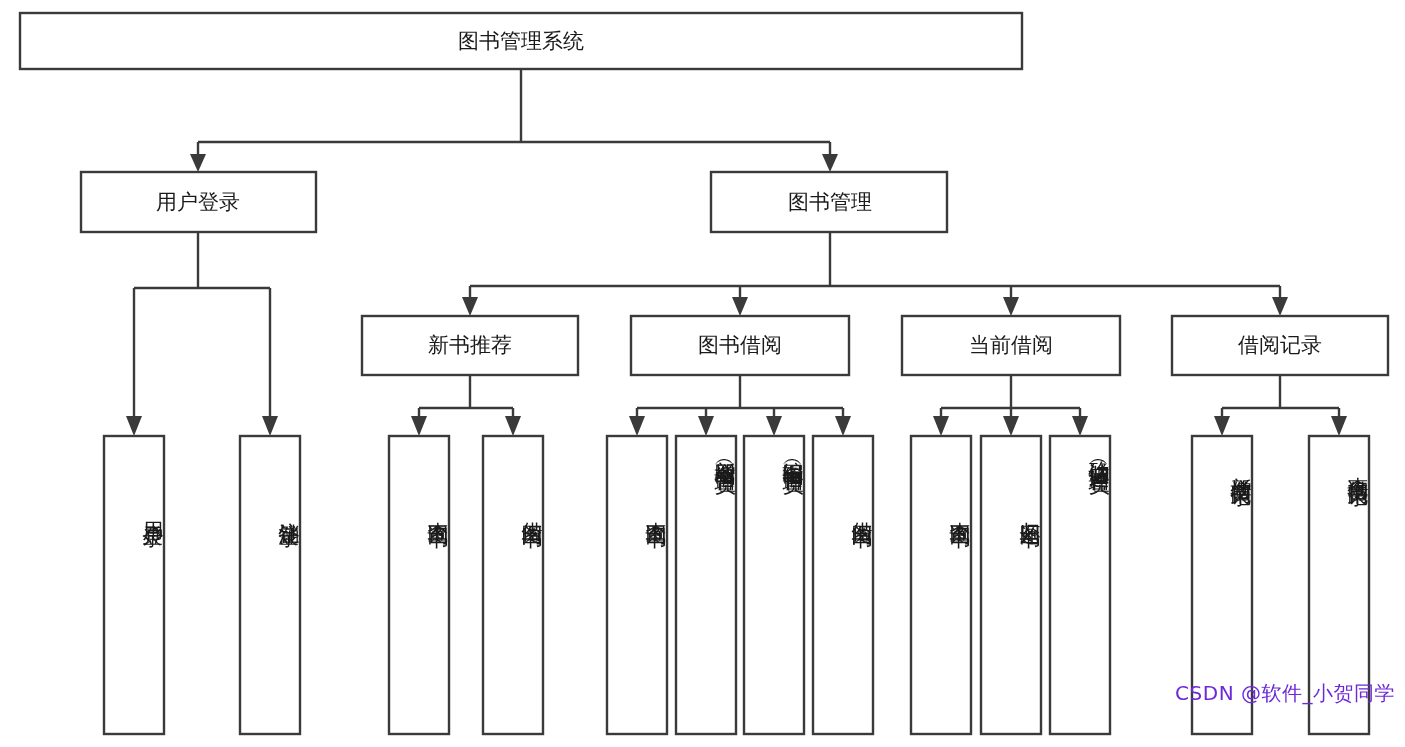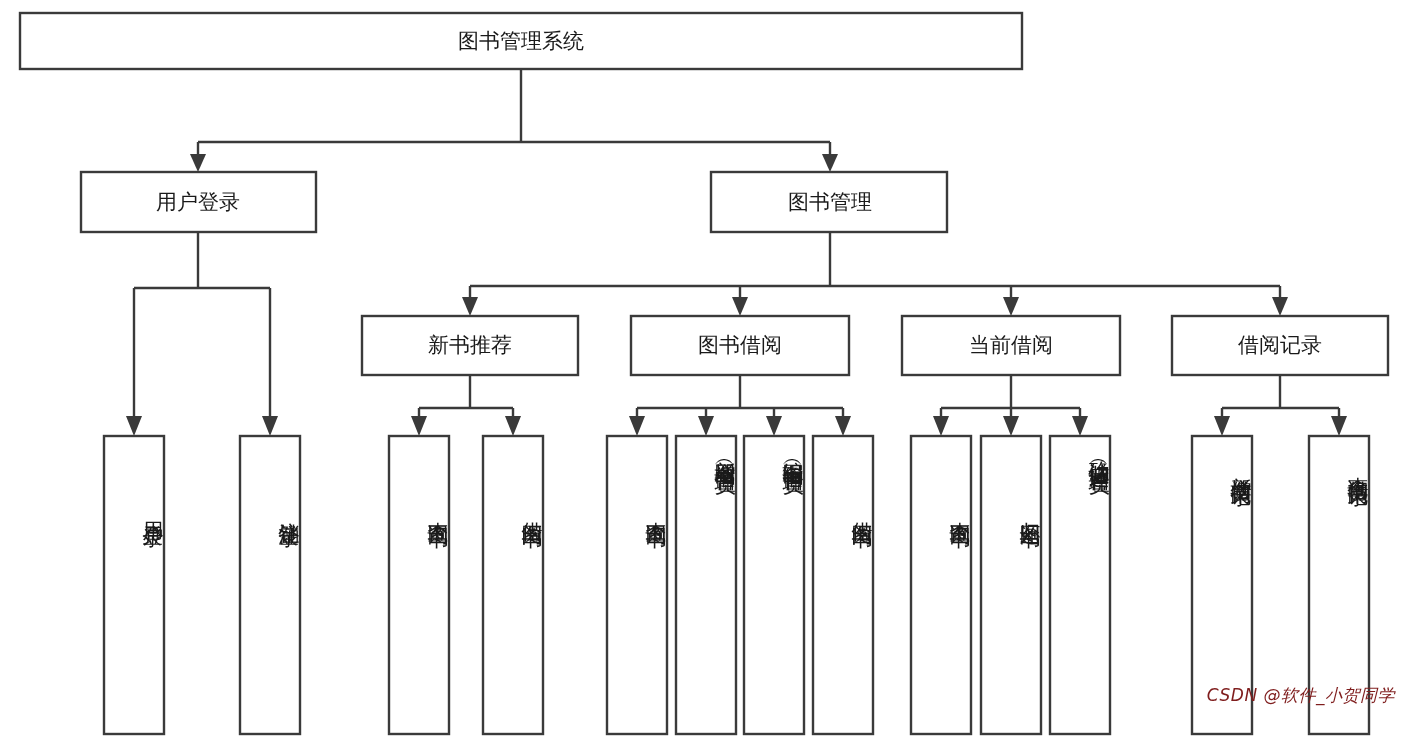--- a/index.html
+++ b/index.html
@@ -59,25 +59,24 @@
     letter-spacing: 2px;
     white-space: nowrap;
     text-align: left;
     pointer-events: none;
   }
   .watermark {
     position: absolute;
     right: 10px;
     bottom: 5px;
     font-family: "DejaVu Sans", "Liberation Sans", sans-serif;
-    font-size: 17px;
-    color: #7f1d1d;
+    font-size: 20px;
+    color: #6d28d9;
     white-space: nowrap;
     letter-spacing: 0.5px;
-    font-style: italic;
   }
 </style>
 </head>
 <body>
 
 <div id="diagram-root">
 
   <svg id="tree-svg" viewBox="0 0 1405 747">
 
     <g>

